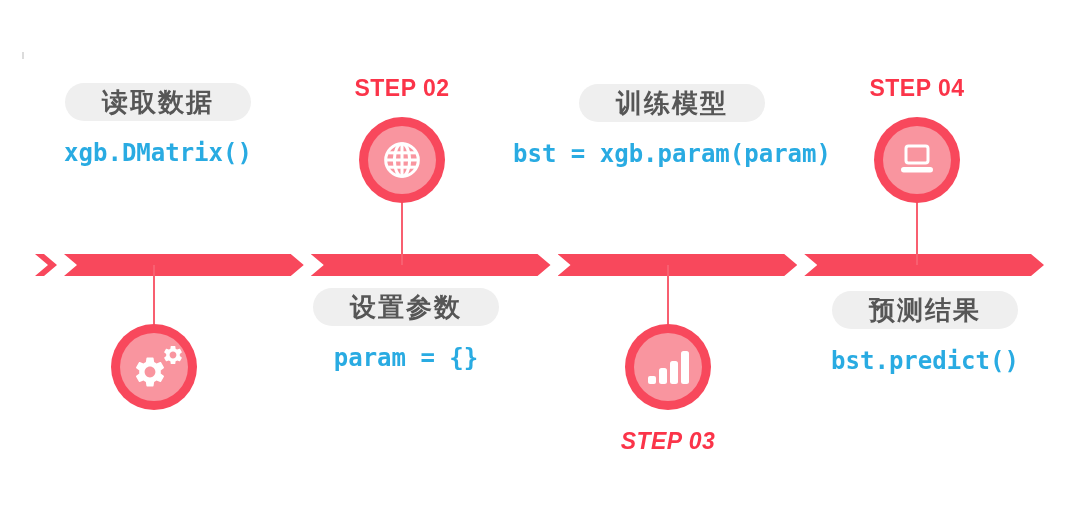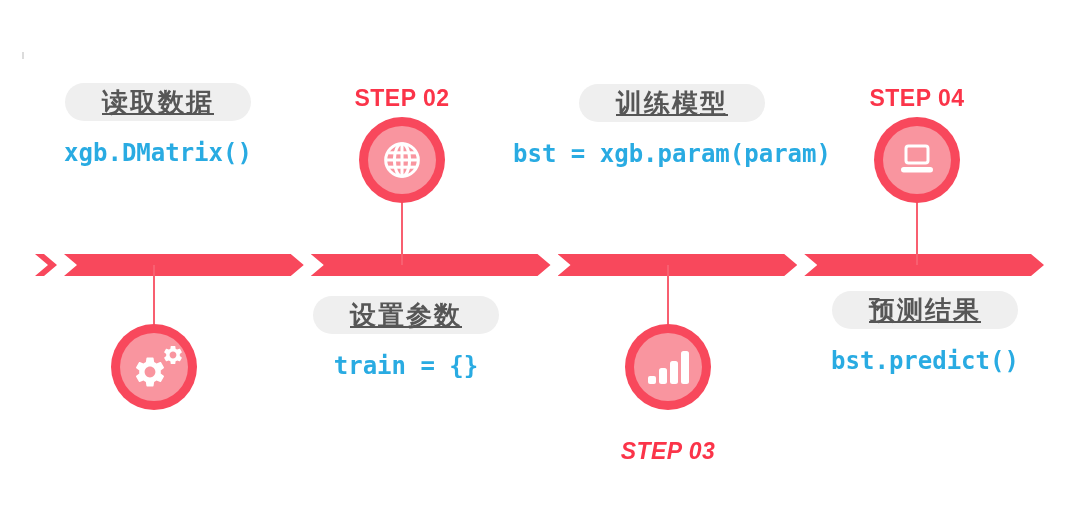--- a/index.html
+++ b/index.html
@@ -49,39 +49,39 @@
   }
   .node.n1{left:111px;top:324px;}
   .node.n2{left:359px;top:117px;}
   .node.n3{left:625px;top:324px;}
   .node.n4{left:874px;top:117px;}
   .node svg{display:block;overflow:visible;}
   
   .step-label{
     position:absolute;width:160px;text-align:center;
     font-size:23px;font-weight:bold;color:var(--label-red);
-    letter-spacing:0.5px;line-height:24px;z-index:2;margin-top:10px;
+    letter-spacing:0.5px;line-height:24px;z-index:2;
   }
   .step-label.s1{left:74px;top:429px;}
   .step-label.s2{left:322px;top:76px;}
   .step-label.s3{left:588px;top:429px;font-style:italic;}
   .step-label.s4{left:837px;top:76px;}
   
   .text-group{
     position:absolute;width:360px;text-align:center;z-index:2;
   }
   .text-group.g1{left:-22px;top:83px;}
-  .text-group.g2{left:226px;top:296px;}
+  .text-group.g2{left:226px;top:288px;}
   .text-group.g3{left:492px;top:84px;}
   .text-group.g4{left:745px;top:291px;}
   .pill{
     display:inline-block;height:38px;line-height:38px;border-radius:19px;
     background:var(--pill-bg);color:var(--pill-text);
     font-size:26px;font-weight:bold;letter-spacing:2px;
-    padding:0 37px;white-space:nowrap;text-decoration:underline;
+    padding:0 37px;white-space:nowrap;
   }
   .code{
     margin-top:18px;
     font-family:"DejaVu Sans Mono",monospace;
     font-size:24px;font-weight:bold;color:var(--code-blue);
     white-space:nowrap;letter-spacing:0px;
   }
   
   .stray{
     position:absolute;left:22px;top:52px;width:2px;height:7px;
@@ -156,21 +156,21 @@
   <div class="step-label s3">STEP 03</div>
   <div class="step-label s4">STEP 04</div>
 
   <div class="text-group g1">
     <span class="pill">读取数据</span>
     <div class="code">xgb.DMatrix()</div>
   </div>
 
   <div class="text-group g2">
     <span class="pill">设置参数</span>
-    <div class="code">train = {}</div>
+    <div class="code">param = {}</div>
   </div>
 
   <div class="text-group g3">
     <span class="pill">训练模型</span>
     <div class="code">bst = xgb.param(param)</div>
   </div>
 
   <div class="text-group g4">
     <span class="pill">预测结果</span>
     <div class="code">bst.predict()</div>

